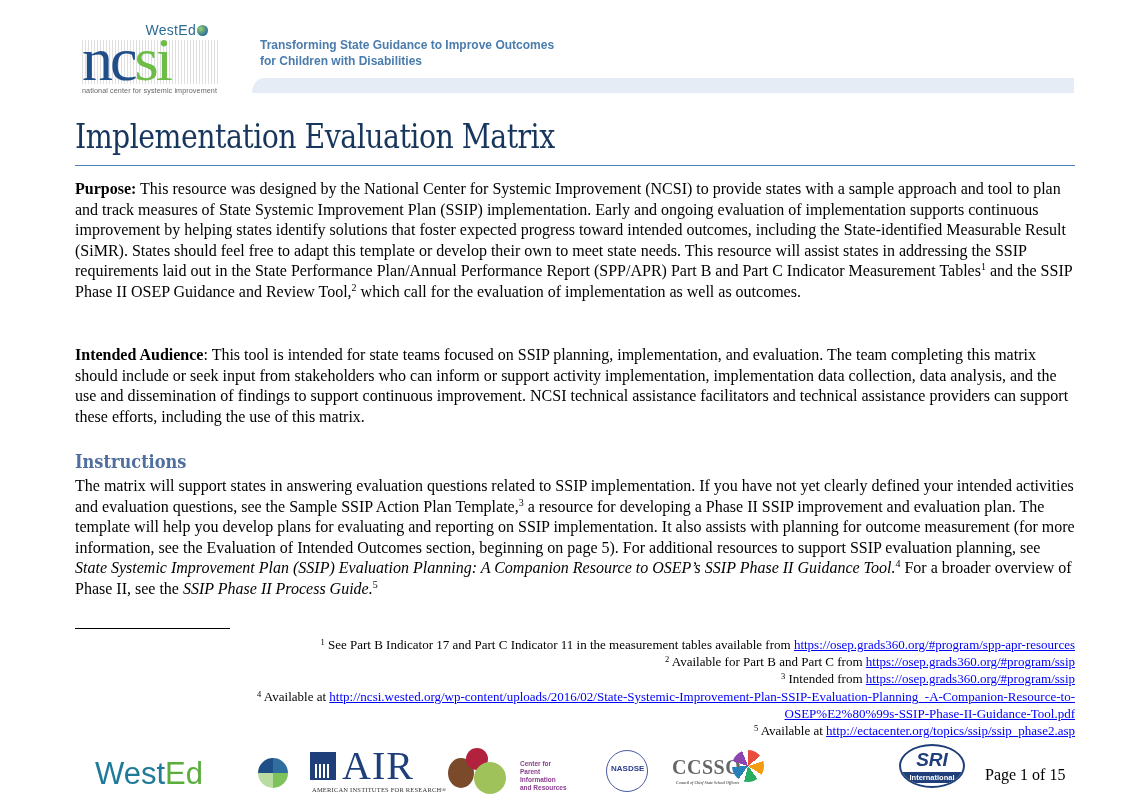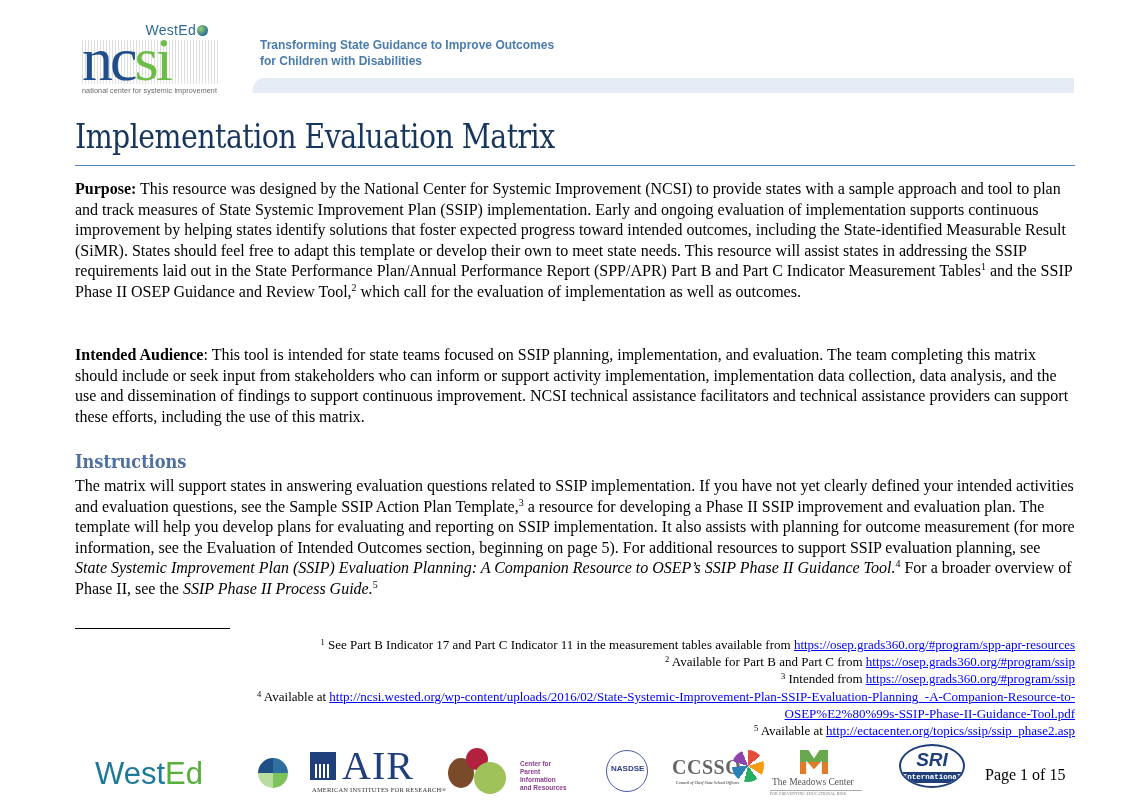--- a/index.html
+++ b/index.html
@@ -59,21 +59,21 @@
   .ccsso-star { position: absolute; left: 60px; top: -6px; width: 32px; height: 32px;
     background: conic-gradient(#e84c3d 0 14%, transparent 14% 20%, #f39c12 20% 34%, transparent 34% 40%, #27ae60 40% 54%, transparent 54% 60%, #2980b9 60% 74%, transparent 74% 80%, #8e44ad 80% 94%, transparent 94%); border-radius: 50%; }
   .ccsso-sub { position: absolute; left: 4px; top: 24px; font-size: 4px; color: #666; white-space: nowrap; font-family: "Liberation Serif", serif; font-style: italic; }
   .meadows { left: 768px; top: 8px; width: 96px; height: 48px; }
   .meadows-m { position: absolute; left: 32px; top: 0; width: 28px; height: 24px; background: linear-gradient(#6aa84f 0 50%, #e07b2a 50% 100%); clip-path: polygon(0 0, 30% 0, 50% 35%, 70% 0, 100% 0, 100% 100%, 78% 100%, 78% 45%, 50% 80%, 22% 45%, 22% 100%, 0 100%); }
   .meadows-text { position: absolute; left: 4px; top: 27px; font-family: "Liberation Serif", serif; font-size: 9.5px; color: #555; white-space: nowrap; }
   .meadows-rule { position: absolute; left: 2px; top: 40px; width: 92px; border-top: 1px solid #aaa; }
   .meadows-sub { position: absolute; left: 2px; top: 42px; font-size: 3.5px; color: #666; letter-spacing: 0.4px; white-space: nowrap; font-family: "Liberation Serif", serif; }
   .sri { left: 899px; top: 2px; width: 66px; height: 44px; border: 2px solid #1f3f7a; border-radius: 50%; box-sizing: border-box; overflow: hidden; }
   .sri-text { position: absolute; left: 0; width: 62px; top: 3px; text-align: center; font-family: "Liberation Sans", sans-serif; font-weight: bold; font-style: italic; font-size: 19px; color: #1f3f7a; }
-  .sri-band { position: absolute; left: 0; top: 26px; width: 62px; height: 11px; background: #1f3f7a; color: #fff; text-align: center; font-family: Liberation Mono, monospace; font-size: 7.5px; line-height: 11px; font-weight: bold; }
+  .sri-band { position: absolute; left: 0; top: 26px; width: 62px; height: 11px; background: #1f3f7a; color: #fff; text-align: center; font-family: Liberation Sans, sans-serif; font-size: 7.5px; line-height: 11px; font-weight: bold; }
   .page-num { position: absolute; left: 985px; top: 766px; font-family: "Liberation Serif", serif; font-size: 16px; }
 </style>
 </head>
 <body>
 
 <div class="header">
   <div class="ncsi-logo">
     <div class="ncsi-bars"></div>
     <div class="ncsi-wested"><span>WestEd</span><span class="globe"></span></div>
     <div class="ncsi-word"><span class="nc">nc</span><span class="si">si</span></div>
@@ -130,26 +130,20 @@
   <div class="logo nasdse">
     <div class="nasdse-text">NASDSE</div>
   </div>
 
   <div class="logo ccsso">
     <span class="ccsso-text">CCSSO</span>
     <div class="ccsso-star"></div>
     <div class="ccsso-sub">Council of Chief State School Officers</div>
   </div>
 
-  <div class="logo meadows">
-    <div class="meadows-m"></div>
-    <div class="meadows-text">The Meadows Center</div>
-    <div class="meadows-rule"></div>
-    <div class="meadows-sub">FOR PREVENTING EDUCATIONAL RISK</div>
-  </div>
 
   <div class="logo sri">
     <div class="sri-text">SRI</div>
     <div class="sri-band">International</div>
   </div>
 </div>
 
 <div class="page-num">Page 1 of 15</div>
 
 </body></html>

